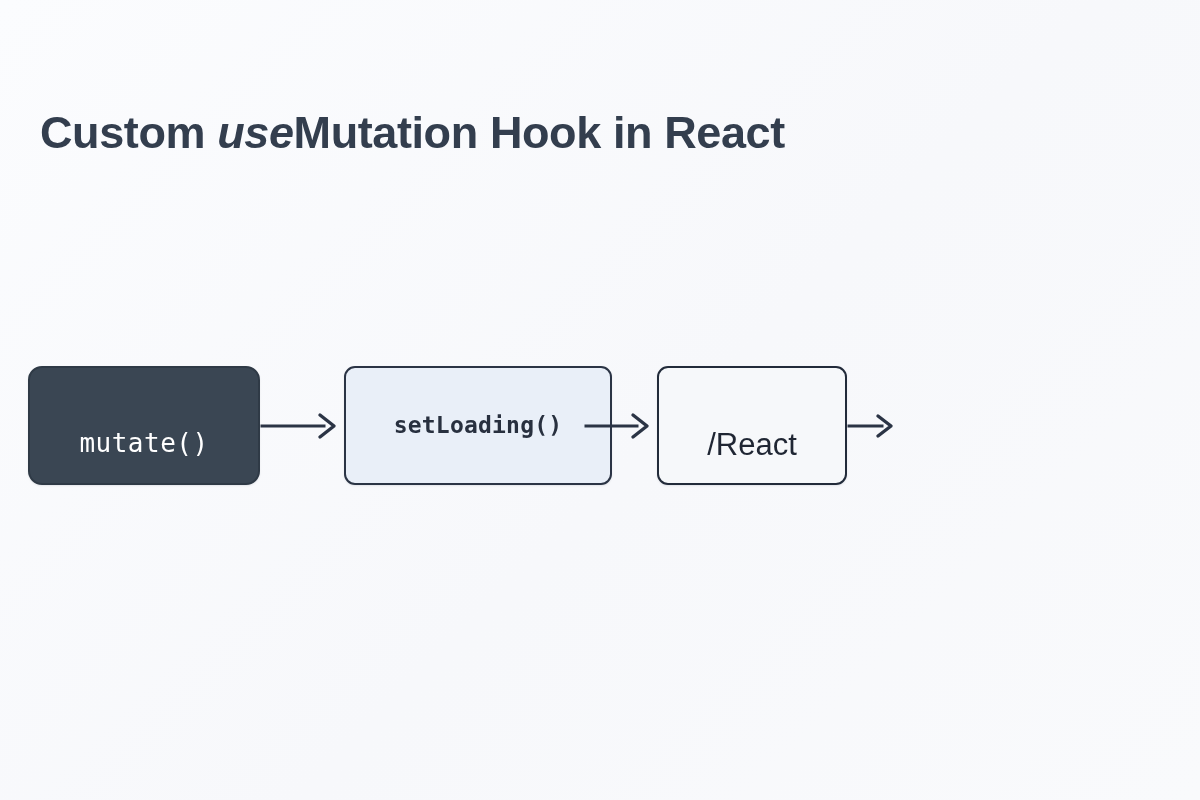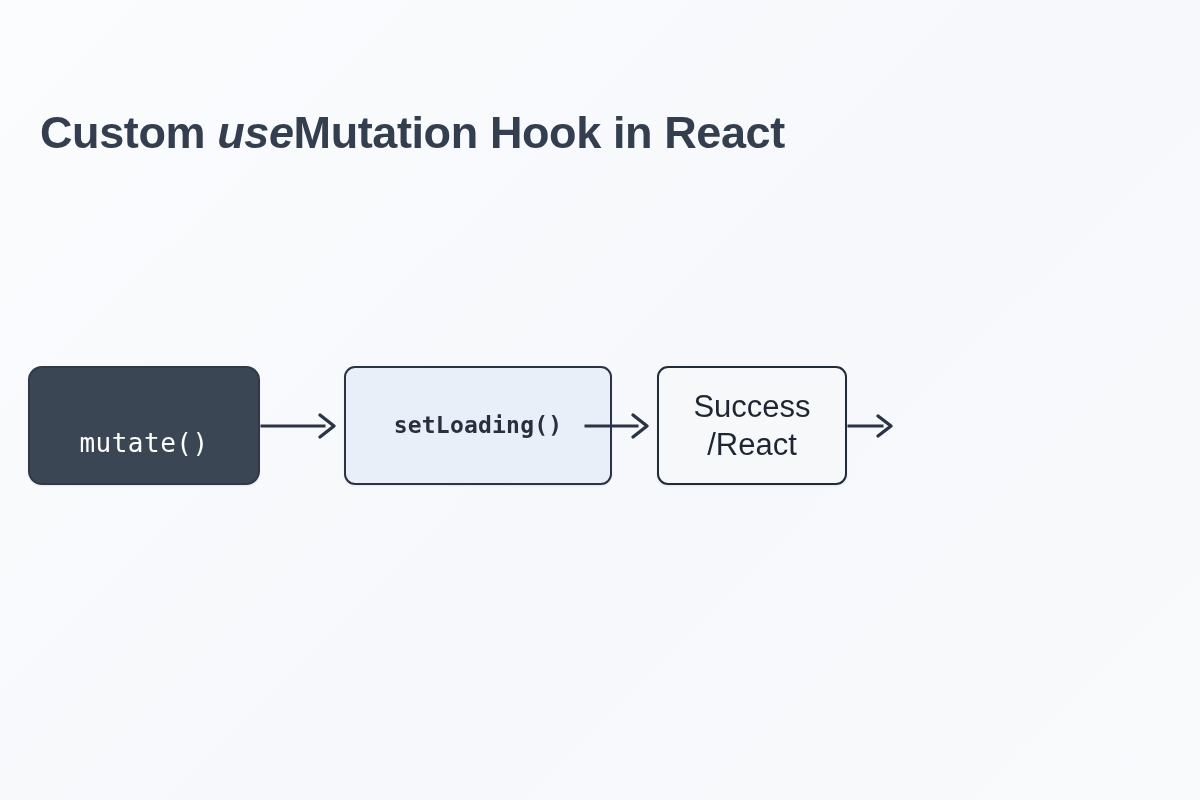--- a/index.html
+++ b/index.html
@@ -169,21 +169,21 @@
     </div>
 
     <div class="arrow a2">
       <svg width="69" height="32" viewBox="0 0 69 32" fill="none" xmlns="http://www.w3.org/2000/svg">
         <path d="M0 16 H51" stroke="#2b3445" stroke-width="3" stroke-linecap="square"></path>
         <path d="M47 5 L61 16 L47 27" stroke="#2b3445" stroke-width="3.4" fill="none" stroke-linecap="round" stroke-linejoin="round"></path>
       </svg>
     </div>
 
     <div class="node n3">
-      <span class="node-label"><span>Success</span><br><span>/React</span></span>
+      <span class="node-label"><br><span>/React</span></span>
     </div>
 
     <div class="arrow a3">
       <svg width="50" height="32" viewBox="0 0 50 32" fill="none" xmlns="http://www.w3.org/2000/svg">
         <path d="M0 16 H33" stroke="#2b3445" stroke-width="3" stroke-linecap="square"></path>
         <path d="M29 6 L42 16 L29 26" stroke="#2b3445" stroke-width="3.4" fill="none" stroke-linecap="round" stroke-linejoin="round"></path>
       </svg>
     </div>
 
 

